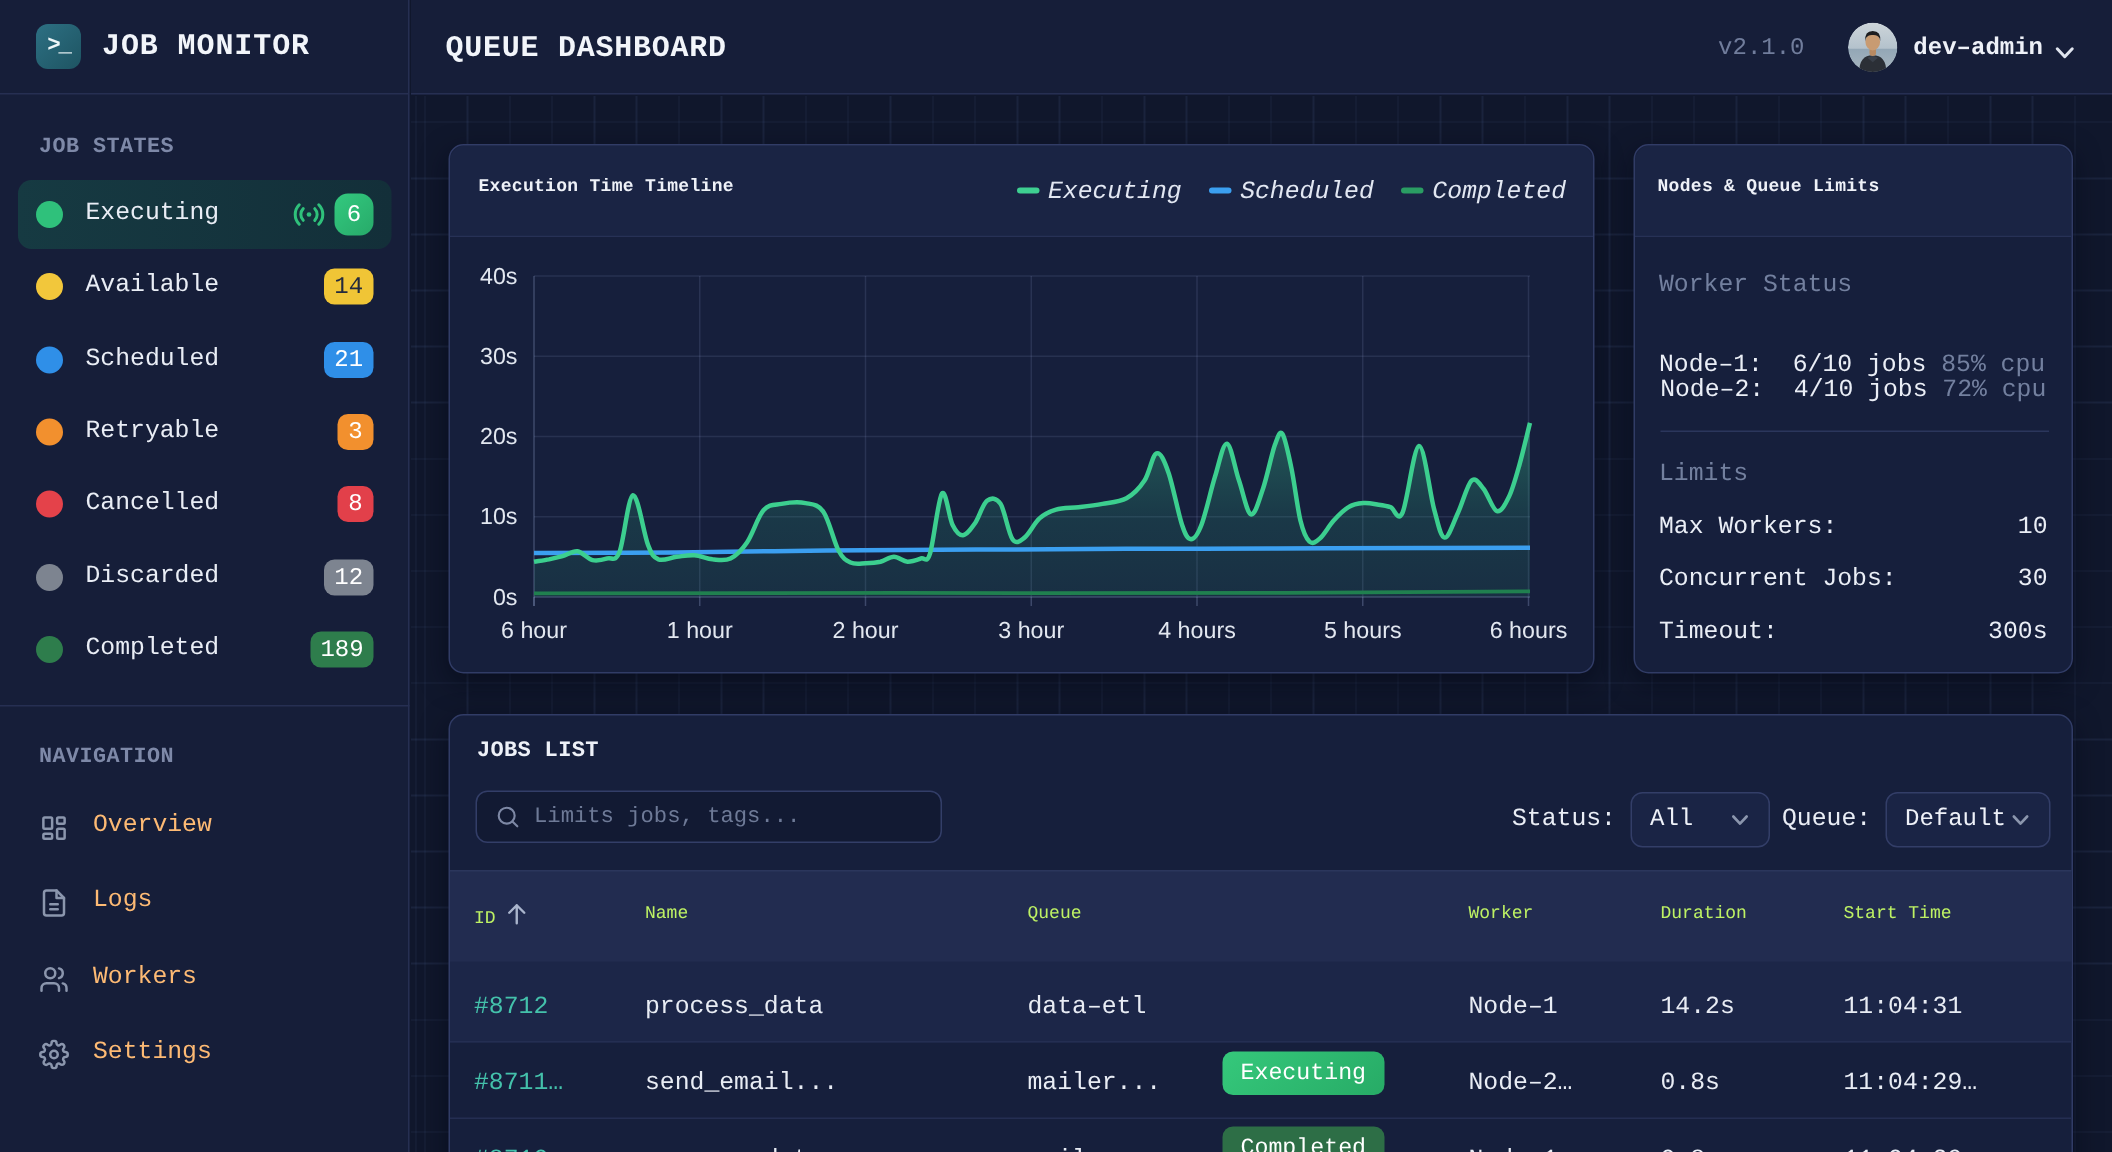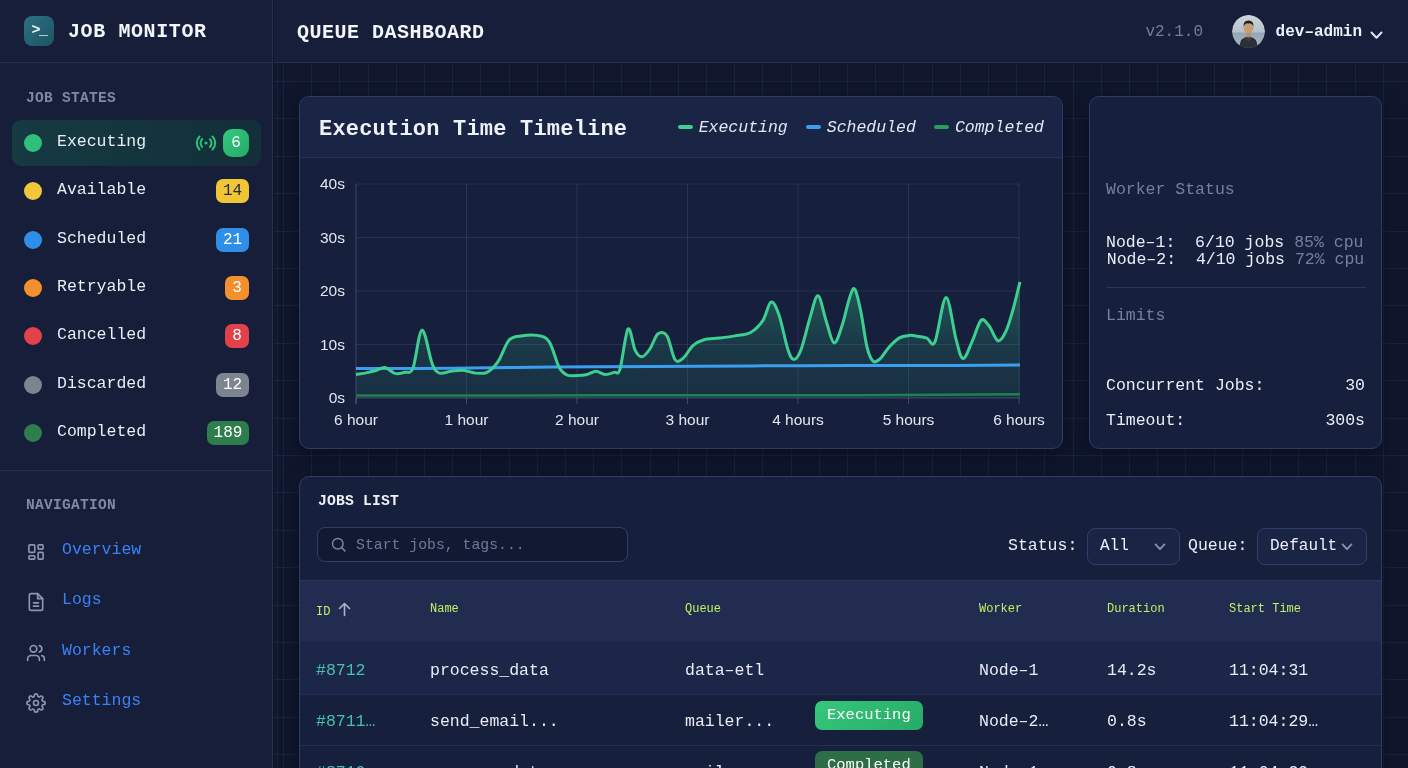--- a/index.html
+++ b/index.html
@@ -14,41 +14,41 @@
 .side-label { position:absolute; left:26px; font-size:14.5px; letter-spacing:0.3px; color:#7e89a8; font-weight:bold;text-align:center; }
 .state-item { position:absolute; left:12px; width:249px; height:46px; border-radius:9px; }
 .state-item.active { background:linear-gradient(90deg,#163a42,#132f39); }
 .dot { position:absolute; left:12px; top:14px; width:18px; height:18px; border-radius:50%; }
 .state-label { position:absolute; left:45px; top:12px; font-size:16.5px; color:#e9edf5; }
 .badge { position:absolute; top:11px; height:24px; border-radius:7px; font-size:16px; line-height:24px; text-align:center; color:#fff; }
 .state-item .badge { right:12px; }
 .bc-icon { position:absolute; right:44px; top:12px; }
 .nav-item { position:absolute; left:0; width:273px; height:46px; }
 .nav-item svg { position:absolute; left:26px; top:13px; }
-.nav-label { position:absolute; left:62px; top:11px; font-size:16.5px; color:#3b82f6;text-align:center; }
+.nav-label { position:absolute; left:62px; top:11px; font-size:16.5px; color:#fdba74;text-align:center; }
 #side-div { position:absolute; left:0; top:470px; width:273px; height:1px; background:#262f52; }
 
 
 #topbar { position:absolute; left:274px; top:0; width:1134px; height:63px; background:#161e39; border-bottom:1px solid #262f52; }
 #tb-title { position:absolute; left:23px; top:21px; font-size:20px; font-weight:bold; letter-spacing:0.5px; color:#f2f5fa; }
 #tb-ver { position:absolute; right:205px; top:23px; font-size:16px; color:#717d9c; }
 #tb-avatar { position:absolute; right:143px; top:15px; width:33px; height:33px; border-radius:50%; overflow:hidden; }
 #tb-user { position:absolute; right:46px; top:23px; font-size:16px; font-weight:bold; color:#eef1f8; }
 #tb-chev { position:absolute; right:25px; top:27px; }
 
 
 #main { position:absolute; left:274px; top:64px; width:1134px; height:704px;
   background:
    repeating-linear-gradient(to right, rgba(110,140,205,0.10) 0 1px, transparent 1px 28.2px),
    repeating-linear-gradient(to bottom, rgba(110,140,205,0.10) 0 1px, transparent 1px 37.4px),
    #10172c;
   background-position: 9px 17px, 9px 17px; }
 .card { position:absolute; background:#161f3c; border:1px solid #313c66; border-radius:10px; box-shadow:0 6px 18px rgba(4,8,20,0.55); }
 .card-head { position:absolute; left:0; top:0; width:100%; height:61px; border-bottom:1px solid #273156; background:rgba(40,53,92,0.25); border-radius:10px 10px 0 0; }
-.card-title { position:absolute; left:19px; top:20px; font-size:22px; font-weight:bold; color:#eef1f8; letter-spacing:0.2px; }
+.card-title { position:absolute; left:19px; top:20px; font-size:12px; font-weight:bold; color:#eef1f8; letter-spacing:0.2px; }
 #chart-card { left:25px; top:32px; width:764px; height:353px; }
 #nodes-card { left:815px; top:32px; width:293px; height:353px; }
 #jobs-card  { left:25px; top:412px; width:1083px; height:380px; }
 
 
 .legend { position:absolute; top:21px; right:18px; font-size:16.5px; color:#e2e7f2;font-style:italic; }
 .legend span.sw { display:inline-block; width:15px; height:4px; border-radius:2px; vertical-align:middle; margin:-2px 6px 0 18px; }
 
 
 .ncol { position:absolute; left:16px; width:259px; font-size:16.5px; color:#eaeef6; }
@@ -243,37 +243,41 @@
         <text x="166.5" y="266" text-anchor="middle" font-family="Liberation Sans" font-size="15.5" fill="#e2e7f0">1 hour</text>
         <text x="277.0" y="266" text-anchor="middle" font-family="Liberation Sans" font-size="15.5" fill="#e2e7f0">2 hour</text>
         <text x="387.5" y="266" text-anchor="middle" font-family="Liberation Sans" font-size="15.5" fill="#e2e7f0">3 hour</text>
         <text x="498.0" y="266" text-anchor="middle" font-family="Liberation Sans" font-size="15.5" fill="#e2e7f0">4 hours</text>
         <text x="608.5" y="266" text-anchor="middle" font-family="Liberation Sans" font-size="15.5" fill="#e2e7f0">5 hours</text>
         <text x="719.0" y="266" text-anchor="middle" font-family="Liberation Sans" font-size="15.5" fill="#e2e7f0">6 hours</text>
 </svg>
   </div>
 
   <div class="card" id="nodes-card">
+    <div class="card-head">
+        <div class="card-title" style="left:15px;">Nodes &amp; Queue Limits</div>
+      </div>
     <div class="ncol nmut" style="top:83px;">Worker Status</div>
     <div class="ncol" style="top:136px;">Node–1:&nbsp;&nbsp;6/10 jobs <span class="nmut">85% cpu</span></div>
     <div class="ncol" style="top:153px;text-align:center;">Node–2:&nbsp;&nbsp;4/10 jobs <span class="nmut">72% cpu</span></div>
     <div id="nodes-div"></div>
     <div class="ncol nmut" style="top:209px;">Limits</div>
+    <div class="ncol" style="top:244px;">Max Workers:<span class="nval">10</span></div>
     <div class="ncol" style="top:279px;">Concurrent Jobs:<span class="nval">30</span></div>
     <div class="ncol" style="top:314px;">Timeout:<span class="nval">300s</span></div>
   </div>
 
   <div class="card" id="jobs-card">
     <div id="jobs-title">JOBS LIST</div>
     <div id="search">
         <svg width="17" height="17" viewBox="0 0 24 24" fill="none" stroke="#7d88a5" stroke-width="2" stroke-linecap="round">
           <circle cx="11" cy="11" r="7.5"></circle>
           <path d="M21 21l-4.6-4.6"></path>
         </svg>
-        <span class="ph">Start jobs, tags...</span>
+        <span class="ph">Limits jobs, tags...</span>
       </div>
     <div class="flabel" style="left:708px;">Status:</div>
     <div class="select" style="left:787px;width:93px;">
         <span class="sv">All</span>
         <svg width="12" height="8" viewBox="0 0 13 9" fill="none" stroke="#8b96ad" stroke-width="2" stroke-linecap="round" stroke-linejoin="round">
           <path d="M1.5 1.5 L6.5 6.8 L11.5 1.5"></path>
         </svg>
       </div>
     <div class="flabel" style="left:888px;">Queue:</div>
     <div class="select" style="left:957px;width:110px;">

